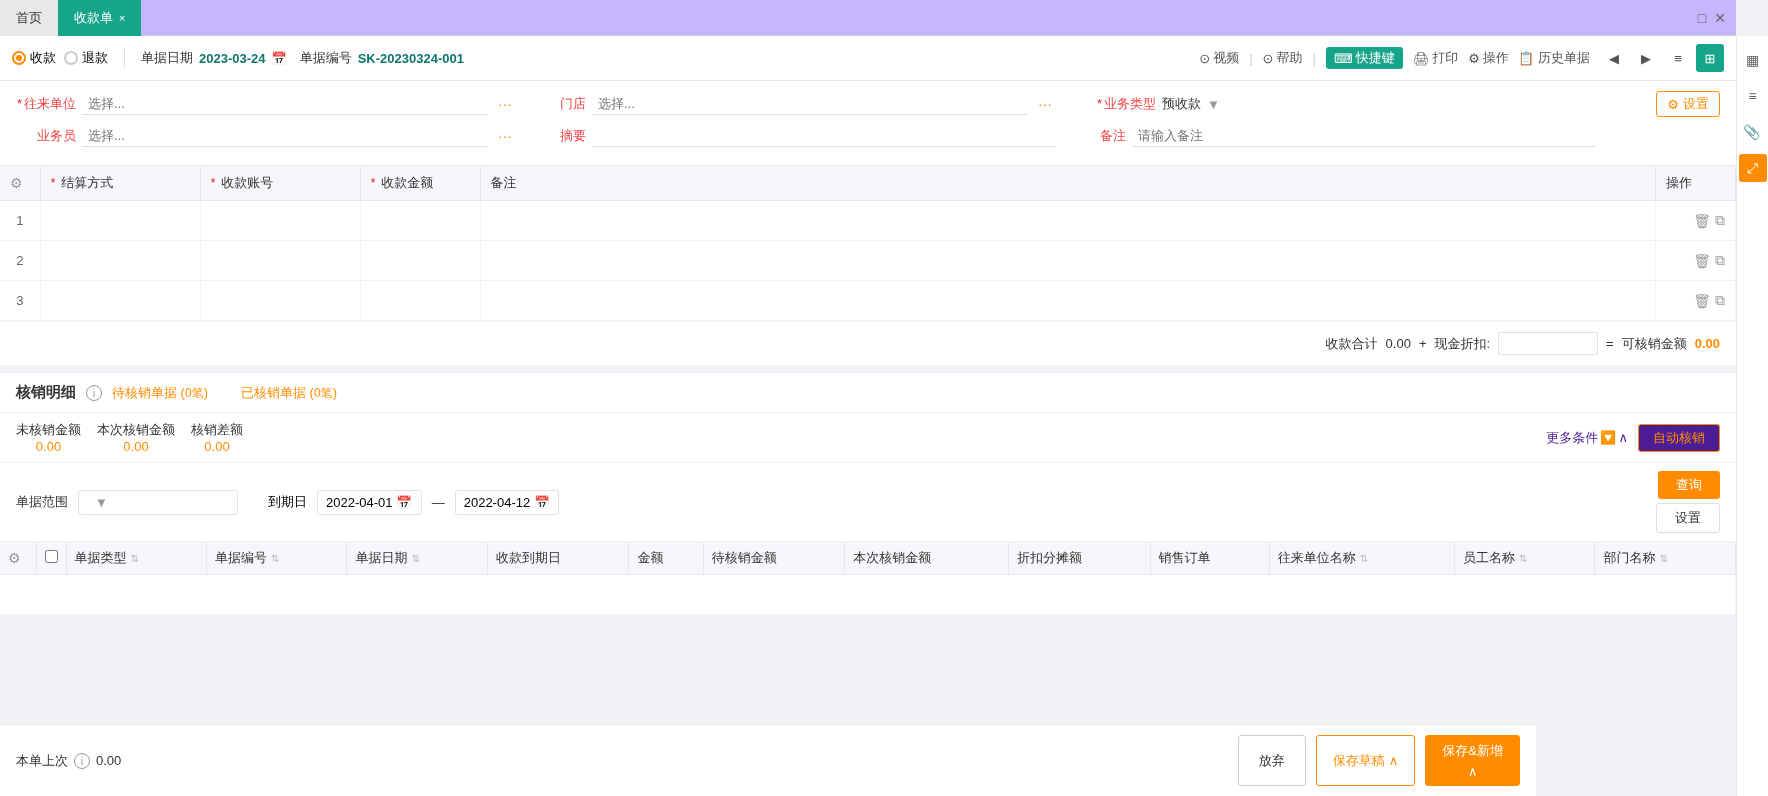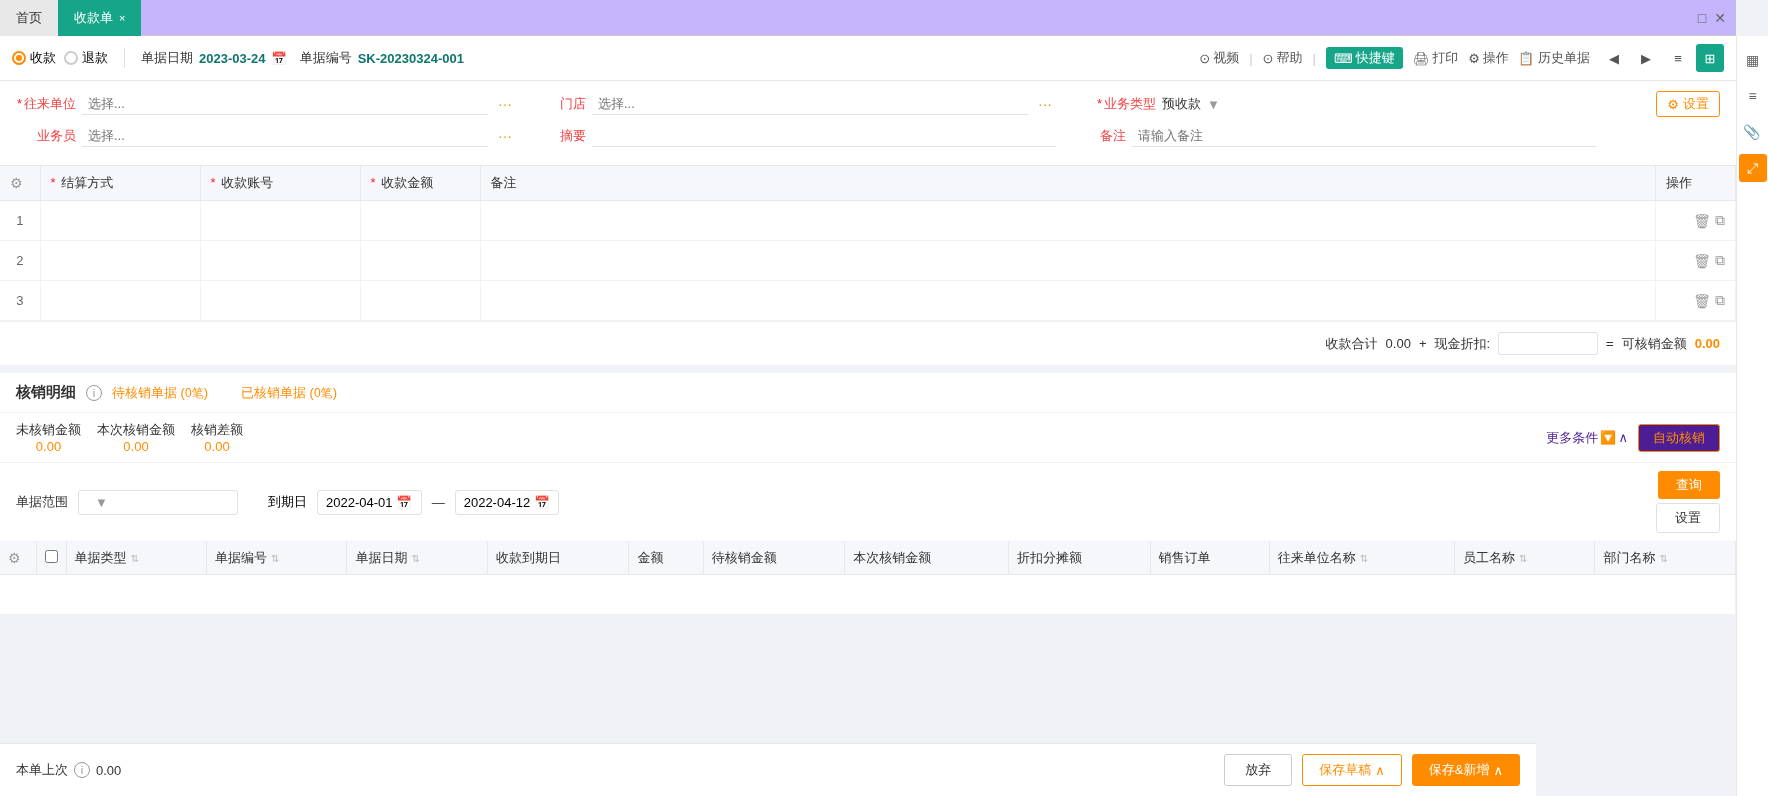--- a/index.html
+++ b/index.html
@@ -172,21 +172,21 @@
     .btn-discard {
       background: #fff; border: 1px solid #ccc; color: #333; padding: 6px 20px;
       border-radius: 3px; cursor: pointer;
     }
     .btn-save-draft {
       background: #fff; border: 1px solid #ff8c00; color: #ff8c00; padding: 6px 16px;
       border-radius: 3px; cursor: pointer; display: flex; align-items: center; gap: 4px;
     }
     .btn-save-new {
       background: #ff8c00; border: 1px solid #ff8c00; color: #fff; padding: 6px 16px;
-      border-radius: 3px; cursor: pointer; display: flex; align-items: center; gap: 4px;
+      border-radius: 3px; cursor: pointer; display: flex; align-items: center; gap: 4px; flex-direction: column;
     }
 
     
     .right-sidebar {
       position: fixed; right: 0; top: 36px; width: 32px; height: 760px;
       background: #fff; border-left: 1px solid #e8e8e8; display: flex;
       flex-direction: column; align-items: center; padding-top: 10px; gap: 8px;
       z-index: 100;
     }
     .sidebar-icon {

